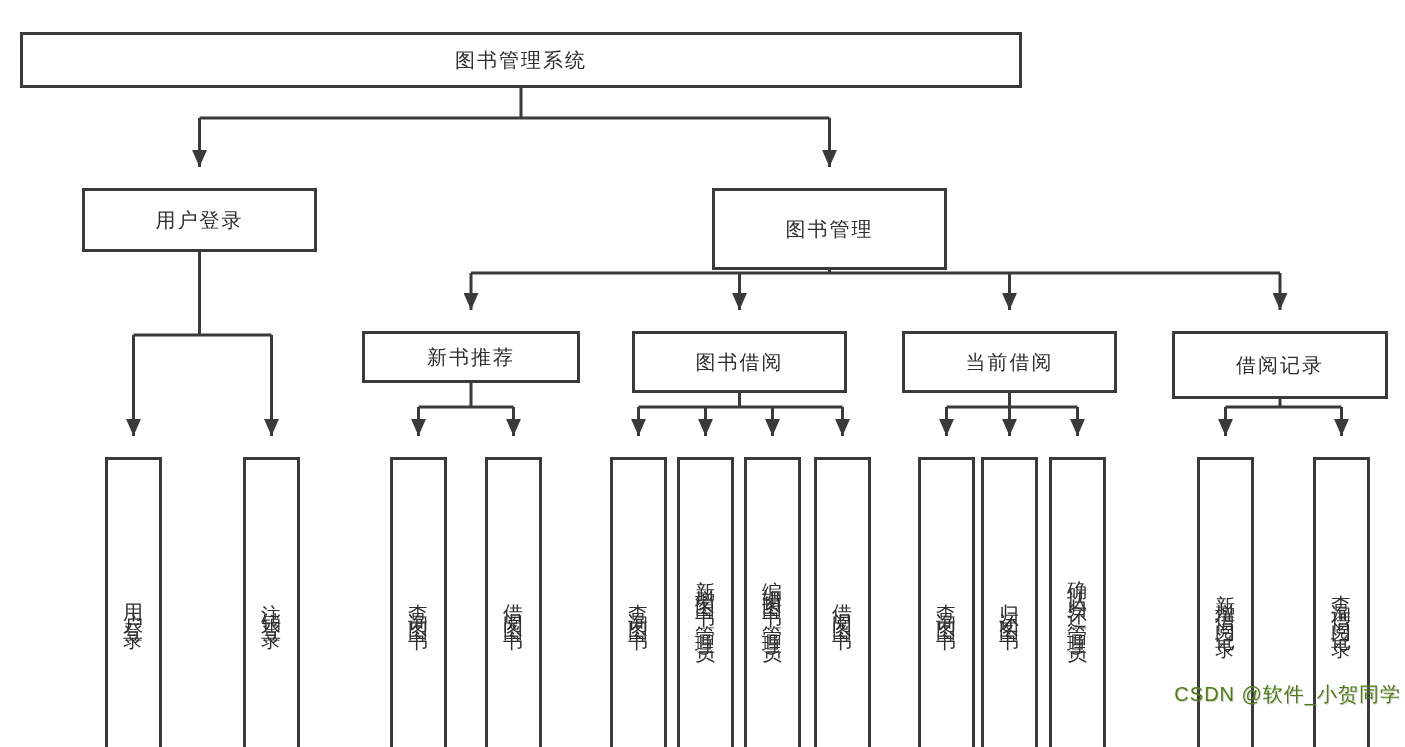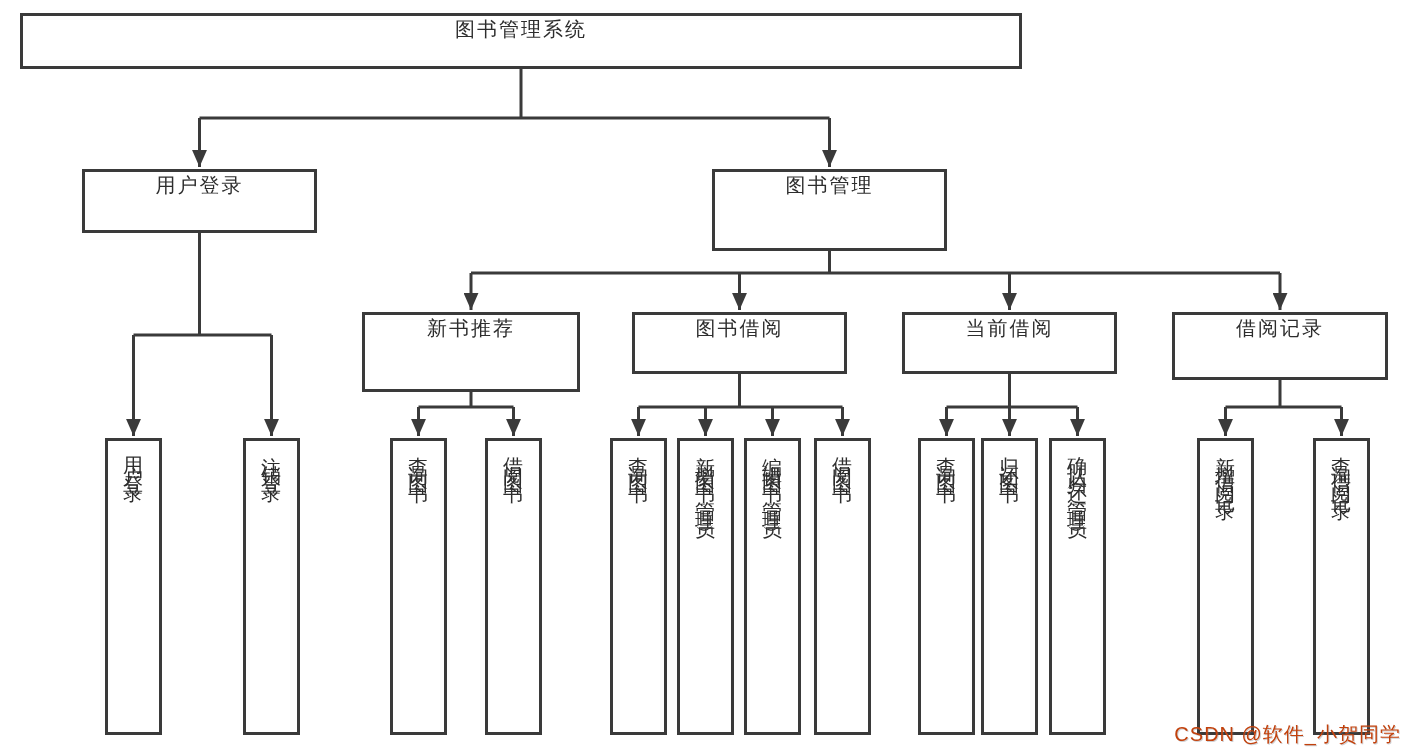--- a/index.html
+++ b/index.html
@@ -19,21 +19,23 @@
     position: absolute;
     left: 0; top: 0;
     width: 1405px; height: 747px;
   }
   .box {
     position: absolute;
     box-sizing: border-box;
     background: #ffffff;
     border: 3px solid #3a3a3a;
     display: flex;
+    align-items: center;
     justify-content: center;
+    margin-top: 19px;
   }
   .hlabel {
     font-size: 20px;
     color: #2d2d2d;
     letter-spacing: 2px;
     white-space: nowrap;
   }
   .vlabel {
     writing-mode: vertical-rl;
     text-orientation: mixed;
@@ -42,21 +44,21 @@
     color: #2d2d2d;
     letter-spacing: 9px;
     white-space: nowrap;
   }
   
   .n-root   { left: 20px;   top: 13px;  width: 1002px; height: 56px; }
   
   .n-login  { left: 82px;   top: 169px; width: 235px;  height: 64px; }
   .n-mgmt   { left: 712px;  top: 169px; width: 235px;  height: 82px; }
   
-  .n-rec    { left: 362px;  top: 312px; width: 218px;  height: 80px; }
+  .n-rec    { left: 362px;  top: 312px; width: 218px;  height: 52px; }
   .n-borrow { left: 632px;  top: 312px; width: 215px;  height: 62px; }
   .n-cur    { left: 902px;  top: 312px; width: 215px;  height: 62px; }
   .n-recs   { left: 1172px; top: 312px; width: 216px;  height: 68px; }
   
   .leaf { top: 438px; width: 57px; height: 297px; }
   .l-1a { left: 105px; }
   .l-1b { left: 243px; }
   .l-2a { left: 390px; }
   .l-2b { left: 485px; }
   .l-3a { left: 610px; }
@@ -64,23 +66,23 @@
   .l-3c { left: 744px; }
   .l-3d { left: 814px; }
   .l-4a { left: 918px; }
   .l-4b { left: 981px; }
   .l-4c { left: 1049px; }
   .l-5a { left: 1197px; }
   .l-5b { left: 1313px; }
   #watermark {
     position: absolute;
     right: 4px;
-    top: 721px;
+    top: 681px;
     font-size: 20px;
-    color: #c2410c;
+    color: #4d7c0f;
     letter-spacing: 1px;
     white-space: nowrap;
     z-index: 5;
     text-shadow: 1px 1px 0 rgba(120,120,130,0.35);
   }
 </style>
 </head>
 <body>
 
 <div id="canvas">

